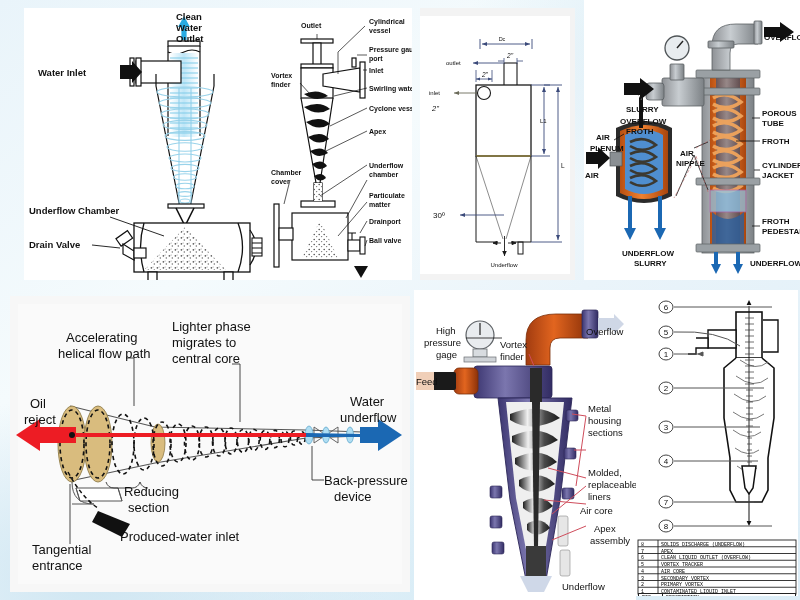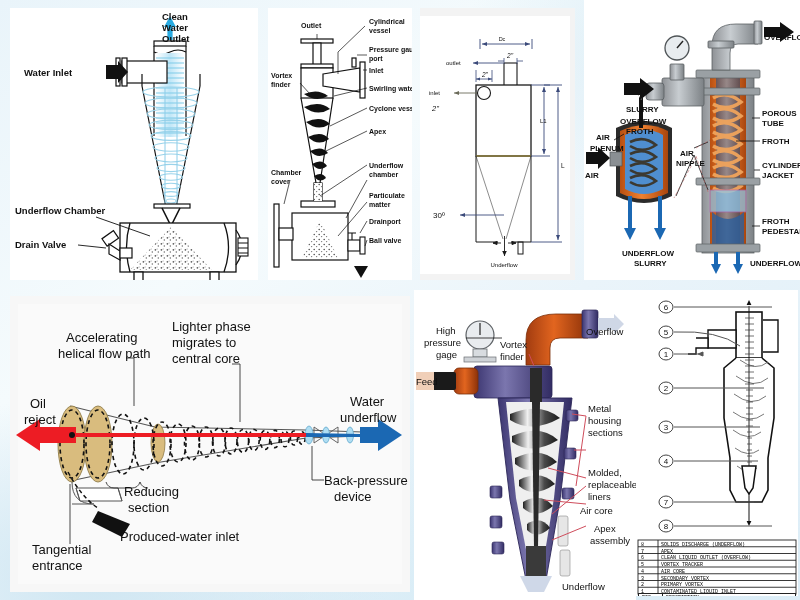--- a/index.html
+++ b/index.html
@@ -19,21 +19,21 @@
   .lbl{font-family:"Liberation Sans",sans-serif;fill:#111;}
   .bold{font-weight:bold;}
   .mono{font-family:"Liberation Mono",monospace;}
   text{white-space:pre;}
 </style>
 </head>
 <body>
 
 <div class="stage">
 
-  <div class="panel" style="left:10px;top:8px;width:248px;height:272px;">
+  <div class="panel" style="left:24px;top:8px;width:248px;height:272px;">
     <svg class="pw" viewBox="0 0 248 272" width="248" height="272">
       <defs>
         <linearGradient id="coreg" x1="0" y1="0" x2="1" y2="0">
           <stop offset="0" stop-color="#ffffff"></stop>
             <stop offset=".5" stop-color="#bfe6f7"></stop>
             <stop offset="1" stop-color="#ffffff"></stop>
         </linearGradient>
         <pattern id="specks" width="6" height="6" patternUnits="userSpaceOnUse">
           <rect width="6" height="6" fill="#fff"></rect>
           <circle cx="1.4" cy="1.8" r="0.85" fill="#5a5a5a"></circle>

